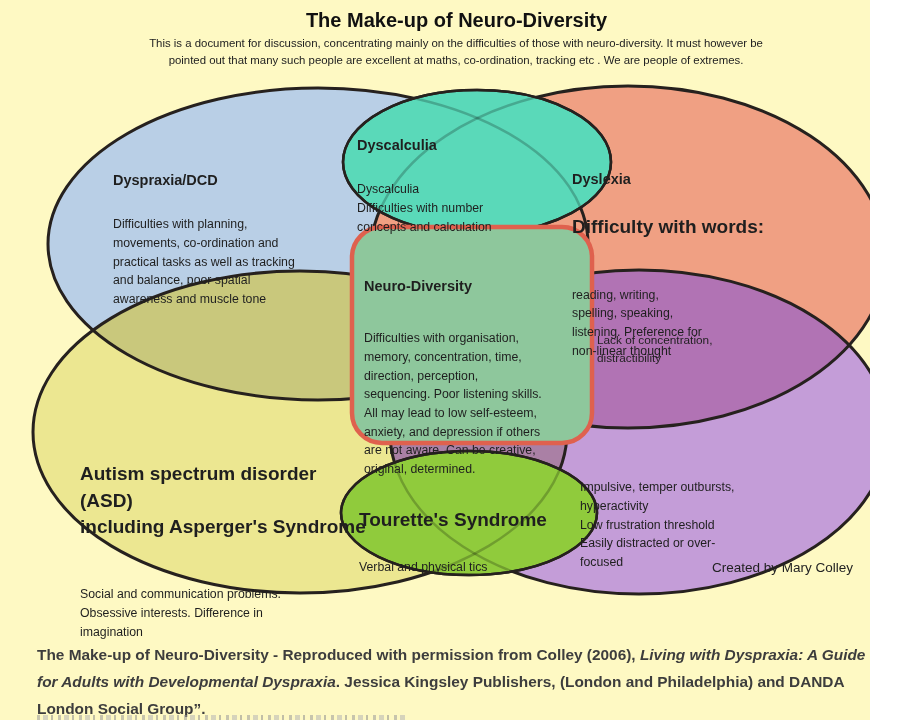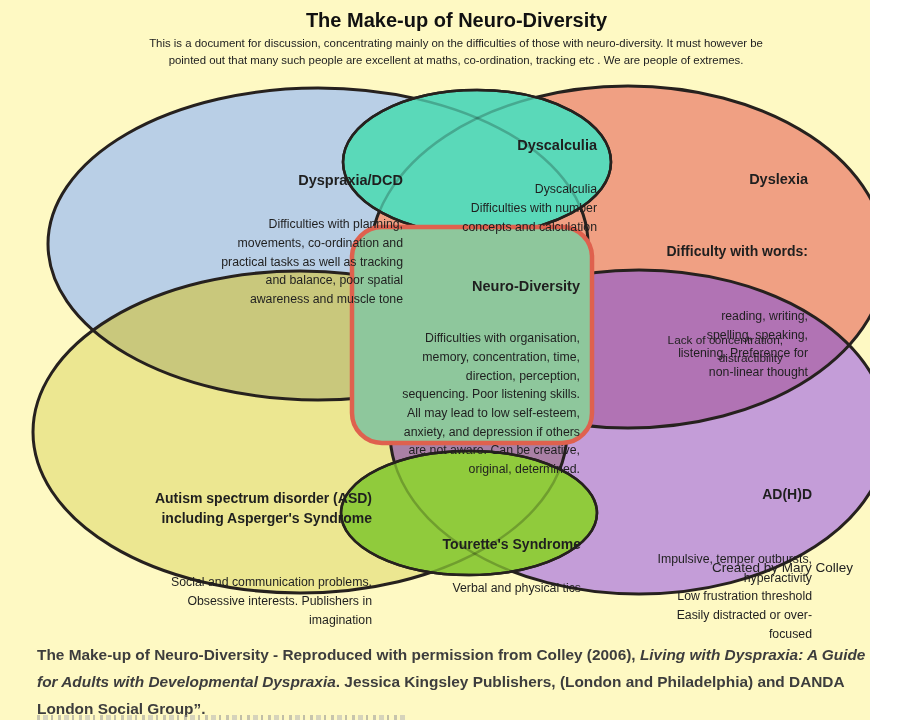--- a/index.html
+++ b/index.html
@@ -10,23 +10,23 @@
     height: 720px;
     background: #fef9c3;
     overflow: hidden;
     font-family: "Liberation Sans", sans-serif;
     color: #1f1f1f;
   }
   svg.canvas { position: absolute; left: 0; top: 0; }
   .strokes ellipse { fill: none; stroke: #26211e; stroke-width: 3; }
   .faint { fill: none; stroke: #000000; stroke-width: 2.5; opacity: 0.22; }
   .midellipse { stroke: #26211e; stroke-width: 2.5; }
-  .txt { position: absolute; text-align: right; white-space: pre-line; line-height: 1.52; }
+  .txt { position: absolute; text-align: left; white-space: pre-line; line-height: 1.52; }
   .h  { font-weight: bold; font-size: 14.5px; line-height: 1.35; white-space: pre-line; }
-  .h-lg { font-weight: bold; font-size: 14px; line-height: 1.38; white-space: pre-line; margin-top: 28px; }
+  .h-lg { font-weight: bold; font-size: 19px; line-height: 1.38; white-space: pre-line; }
   .b  { font-size: 12.3px; }
   .small { font-size: 11.8px; }
   .title {
     position: absolute; top: 9px; left: 0; width: 913px;
     text-align: center; font-weight: bold; font-size: 20px; color: #111;
   }
   .subtitle {
     position: absolute; top: 35px; left: 106px; width: 700px;
     text-align: center; font-size: 11.4px; line-height: 1.5;
     white-space: pre-line; color: #222;
@@ -160,31 +160,30 @@
   </div>
 
 
   <div class="txt small ovl-right-txt">Lack of concentration,
 distractibility</div>
 
   <div class="txt asd-txt">
     <div class="h-lg">Autism spectrum disorder (ASD)
 including Asperger's Syndrome</div>
     <div class="b b-gap">Social and communication problems.
-Obsessive interests. Publishers in
+Obsessive interests. Difference in
 imagination</div>
   </div>
 
   <div class="txt tour-txt">
     <div class="h-lg">Tourette's Syndrome</div>
     <div class="b">Verbal and physical tics</div>
   </div>
 
   <div class="txt adhd-txt">
-    <div class="h-lg">AD(H)D</div>
     <div class="b b-gap">Impulsive, temper outbursts,
 hyperactivity
 Low frustration threshold
 Easily distracted or over-
 focused</div>
   </div>
 
   <div class="credit">Created by Mary Colley</div>
 
   <p class="caption">

